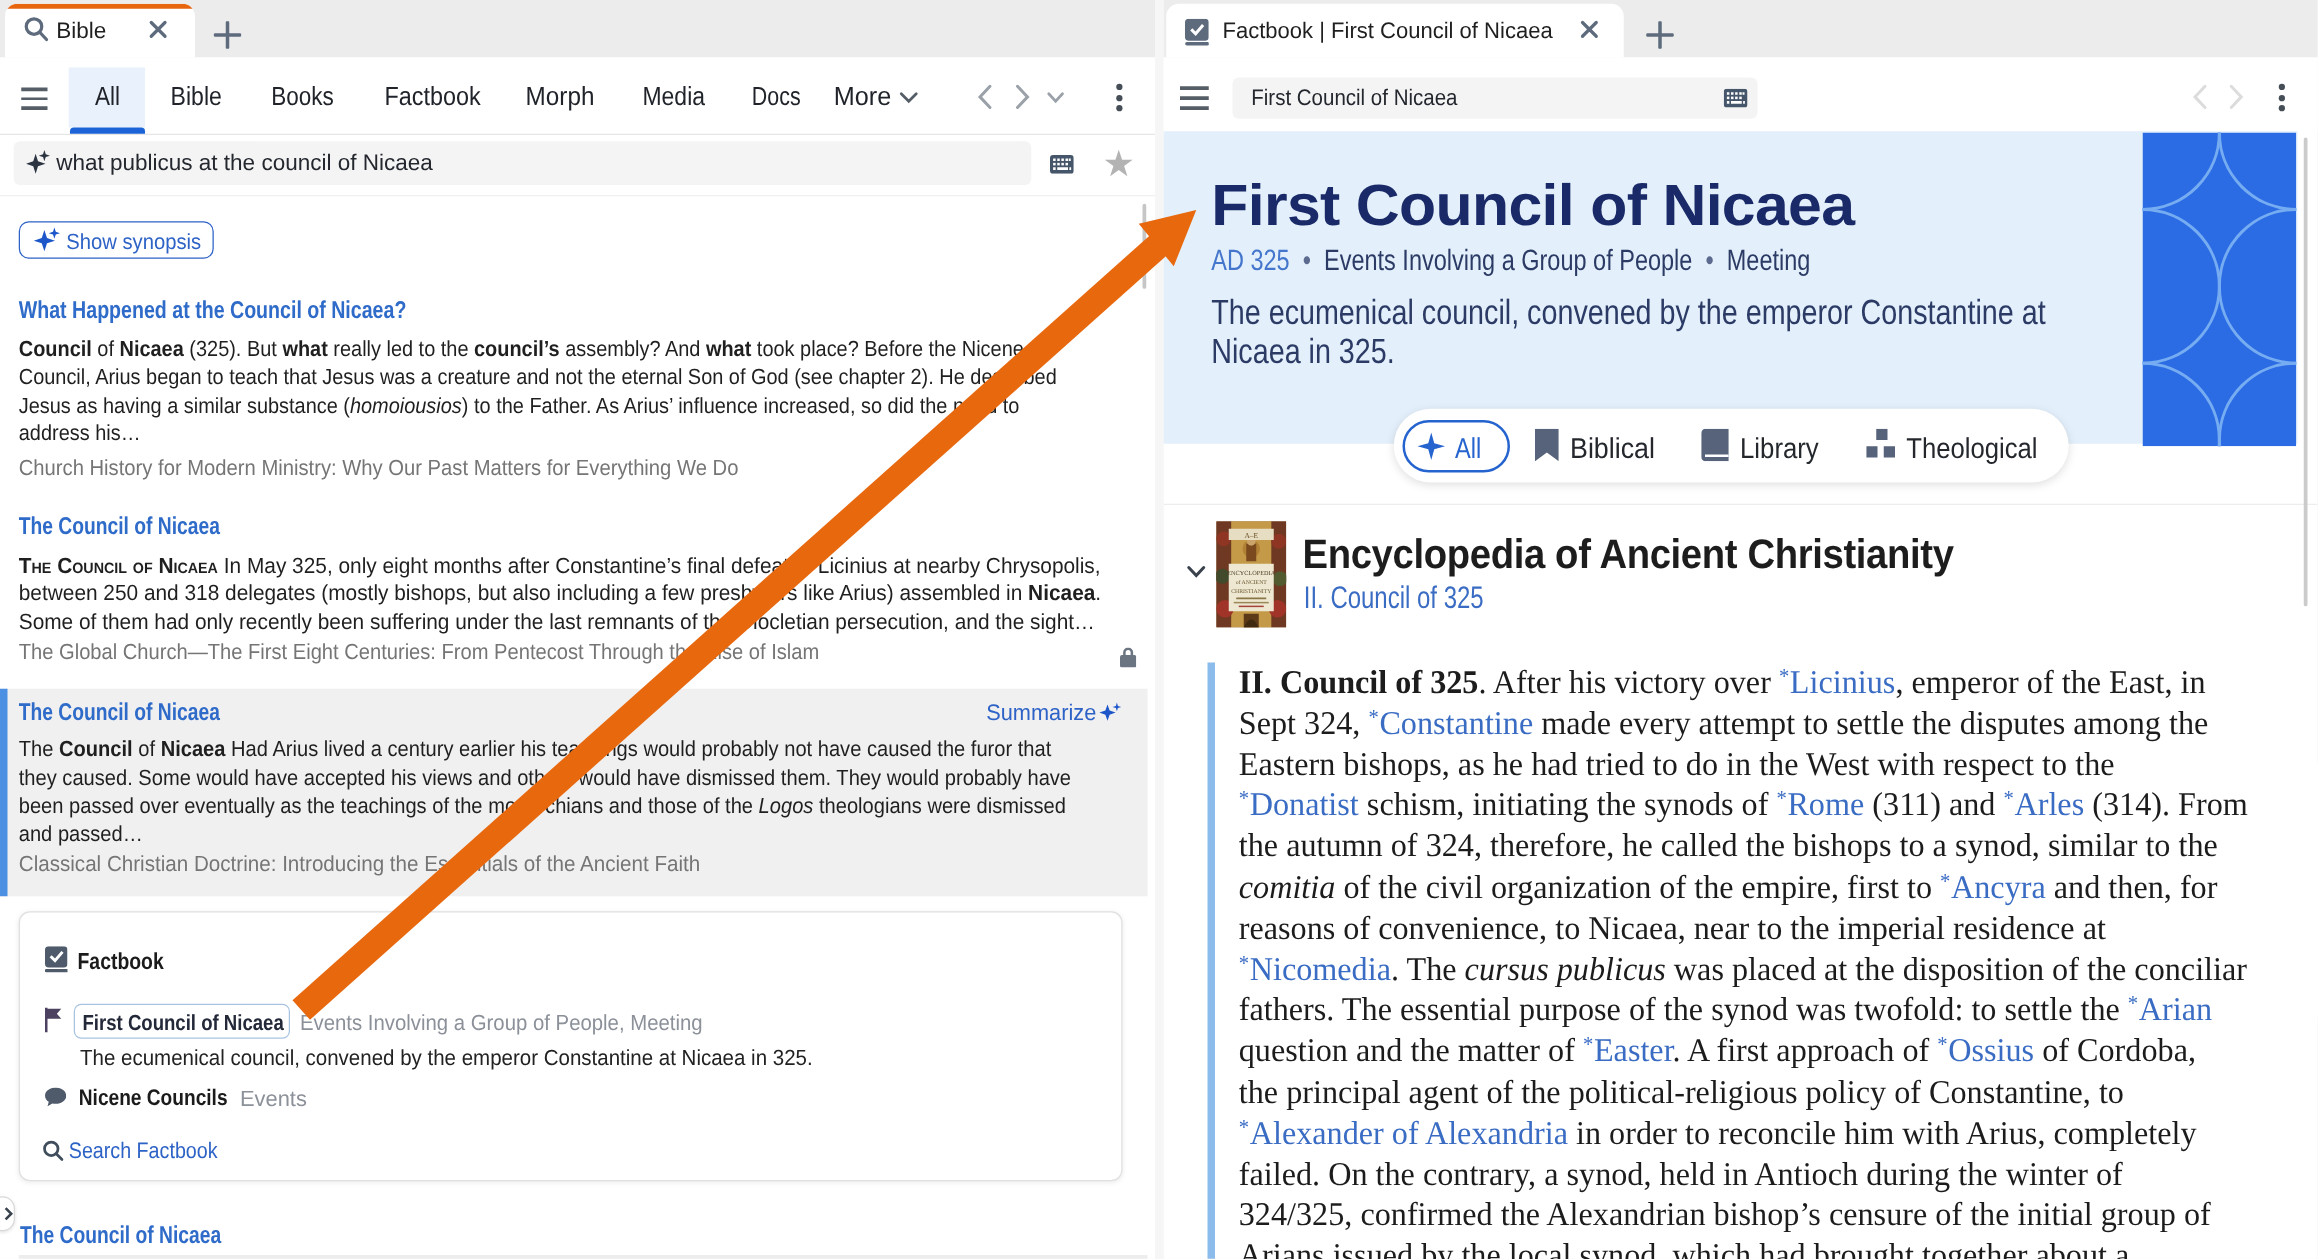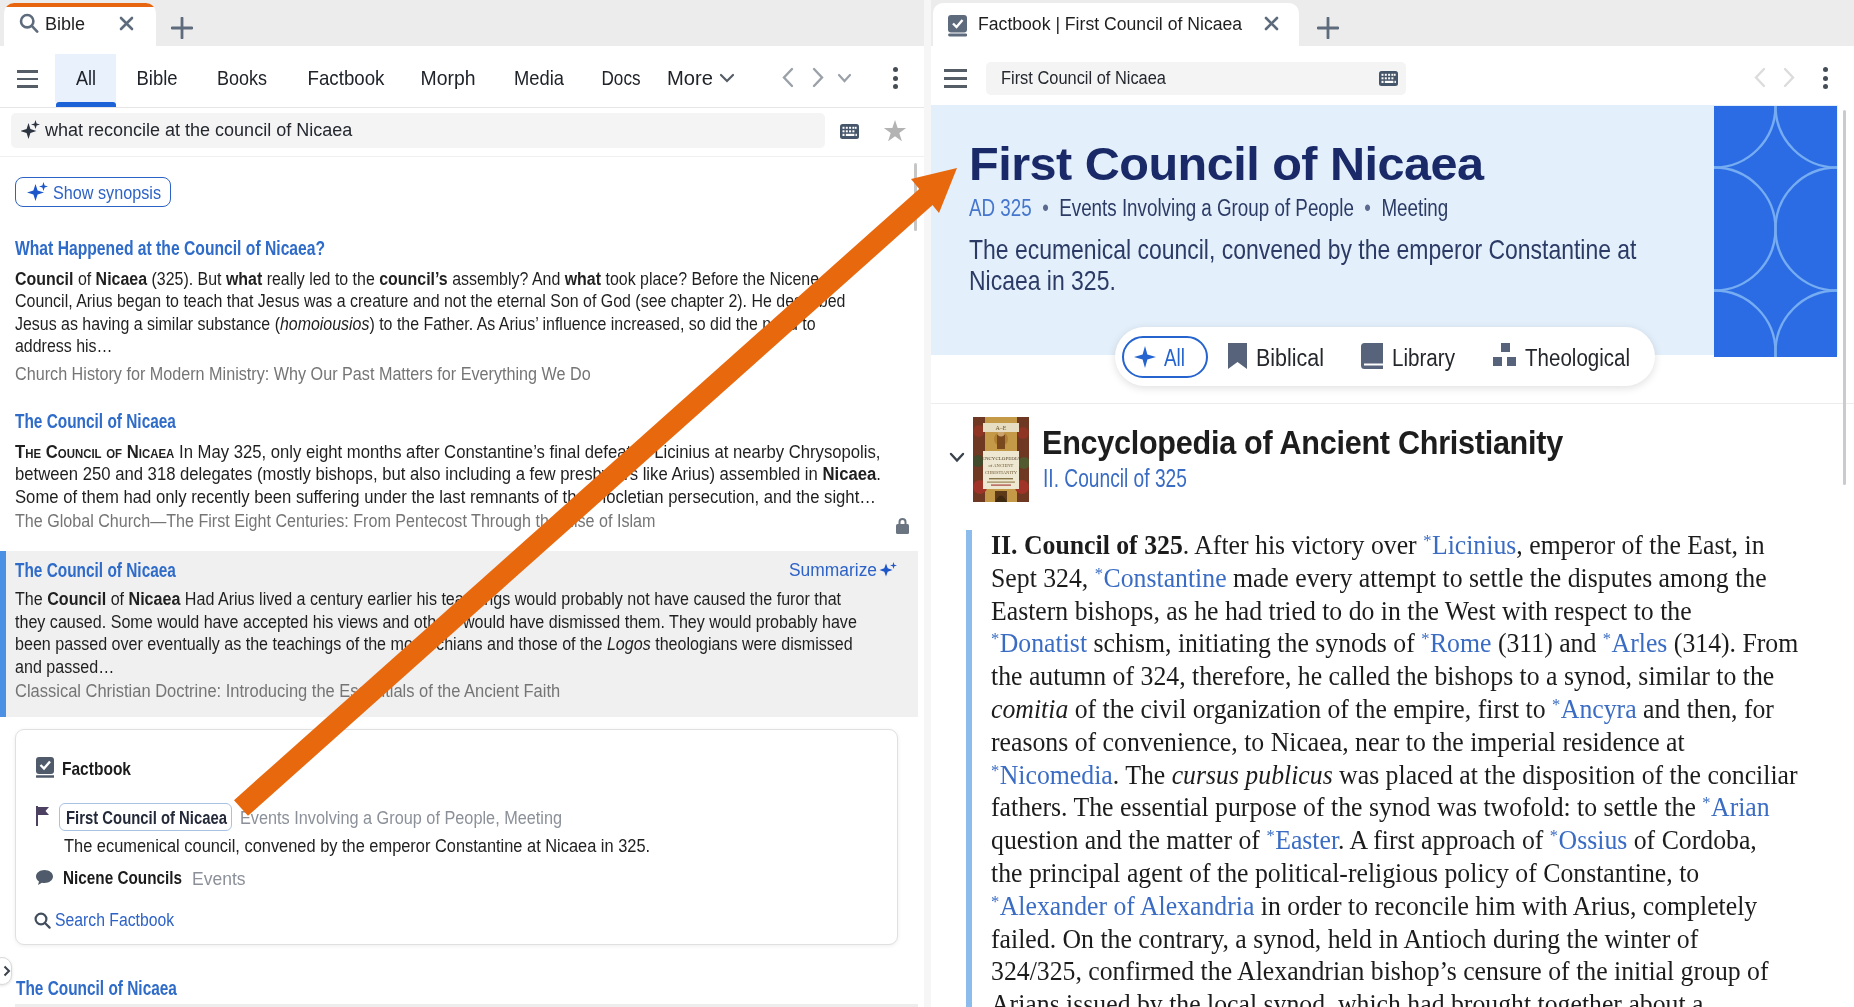--- a/index.html
+++ b/index.html
@@ -64,21 +64,21 @@
     <div class="abs" style="left:0; top:8.5px; width:5px; height:5px; border-radius:50%; background:#454d57;"></div>
     <div class="abs" style="left:0; top:17px; width:5px; height:5px; border-radius:50%; background:#454d57;"></div>
   </div>
 
   <div class="abs" style="left:0; top:108px; width:924px; height:49px; background:#fff; border-bottom:1px solid #f0f0f0;"></div>
   <div class="abs" style="left:11px; top:113px; width:814px; height:35px; background:#f4f4f5; border-radius:5px;"></div>
   <svg class="abs" style="left:21px; top:120px;" width="19" height="20" viewBox="0 0 19 20">
     <path d="M7.5 3 L9.4 9 L15.4 11 L9.4 13 L7.5 19 L5.6 13 L-0.4 11 L5.6 9 Z" fill="#2b3440"></path>
     <path d="M14.5 0 L15.6 3.4 L19 4.5 L15.6 5.6 L14.5 9 L13.4 5.6 L10 4.5 L13.4 3.4 Z" fill="#2b3440"></path>
   </svg>
-  <div class="abs fitl" id="query" style="left:45px; top:120px; font-size:18px; color:#24282e; transform:scaleX(1.0); transform-origin:left top;">what reconcile at the council of Nicaea</div>
+  <div class="abs fitl" id="query" style="left:45px; top:120px; font-size:18px; color:#24282e; transform:scaleX(1.0); transform-origin:left top;">what publicus at the council of Nicaea</div>
   <svg class="abs" style="left:840px; top:124px;" width="19" height="15" viewBox="0 0 19 15">
     <rect x="0" y="0" width="19" height="15" rx="2.5" fill="#46566a"></rect>
     <g fill="#fff">
       <rect x="2.5" y="2.8" width="2" height="2"></rect>
         <rect x="5.8" y="2.8" width="2" height="2"></rect>
         <rect x="9.1" y="2.8" width="2" height="2"></rect>
         <rect x="12.4" y="2.8" width="2" height="2"></rect>
         <rect x="15" y="2.8" width="1.6" height="2"></rect>
       <rect x="2.5" y="6.3" width="2" height="2"></rect>
         <rect x="5.8" y="6.3" width="2" height="2"></rect>

